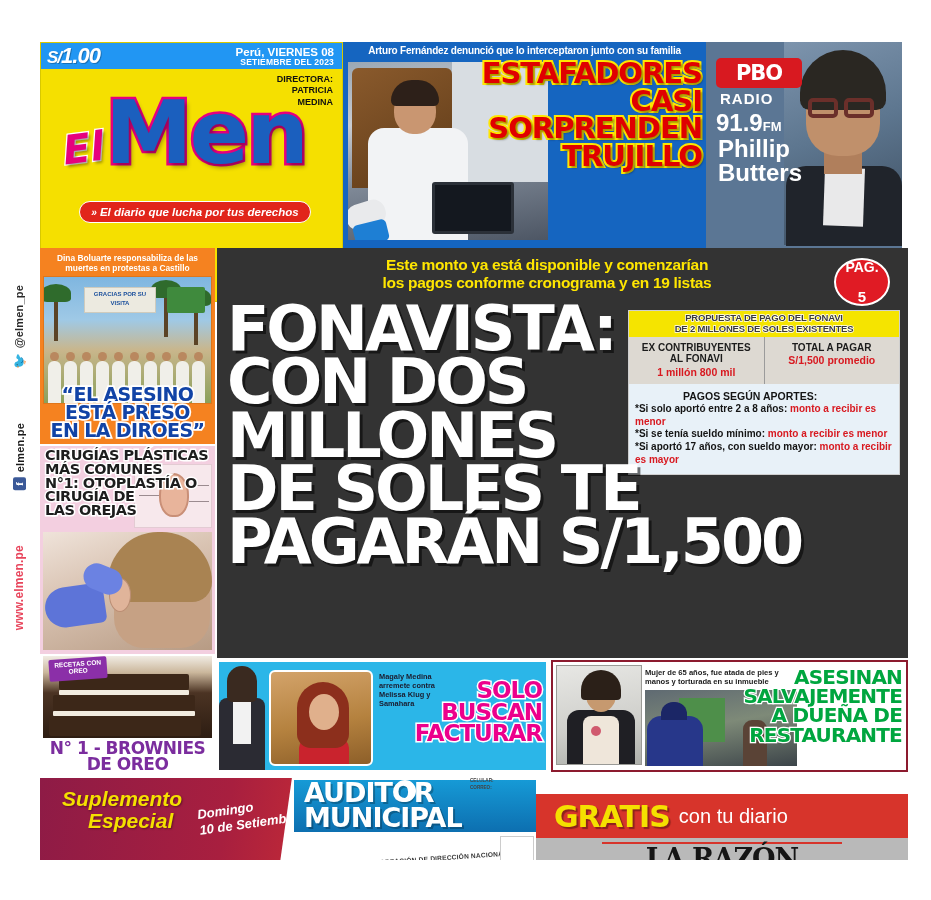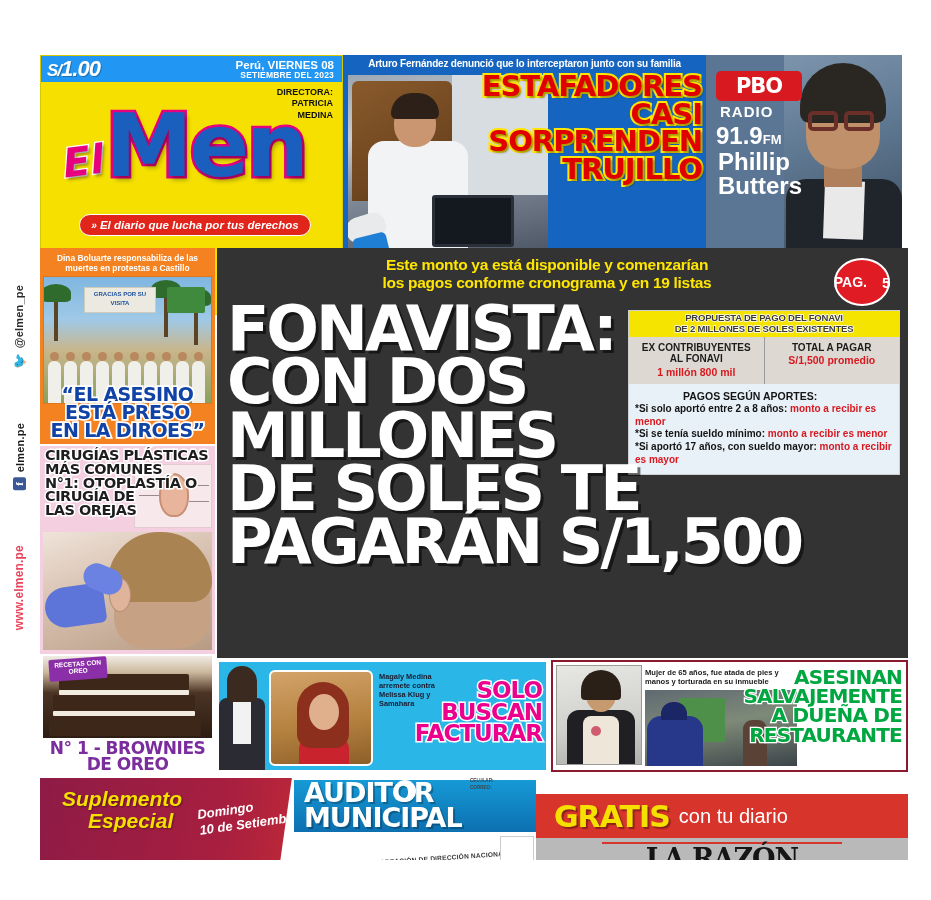--- a/index.html
+++ b/index.html
@@ -30,21 +30,21 @@
     display: inline-block;
   }
   .fb-badge {
     background: #3b5998; color: #fff; width: 13px; height: 13px;
     font-size: 11px; font-weight: bold; line-height: 13px; text-align: center;
     border-radius: 2px; font-family: "Liberation Serif", serif;
   }
   .tw-badge { color: #4aa8e8; font-size: 13px; }
 
   
-  .top-row { position: absolute; left: 40px; top: 42px; width: 868px; height: 260px; display: flex; gap: 0; margin-top: 13px; }
+  .top-row { position: absolute; left: 40px; top: 42px; width: 868px; height: 260px; display: flex; gap: 0; }
 
   
   .masthead { width: 303px; position: relative; background: #f5e000; border: 1px solid #d8c800; }
   .price-bar {
     height: 26px; background: #2196f3; display: flex; align-items: center;
     justify-content: space-between; padding: 0 8px 0 6px;
   }
   .price { color: #fff; font-size: 22px; font-weight: bold; font-style: italic; line-height: 1;
            letter-spacing: -1px; text-shadow: 1px 1px 0 rgba(0,0,0,.25); }
   .price .cur { font-size: 17px; }
@@ -242,21 +242,21 @@
   }
   .ms-kicker {
     position: absolute; left: 90px; top: 8px; width: 480px; text-align: center;
     color: #ffe600; font-size: 15.5px; font-weight: bold; line-height: 1.15;
     letter-spacing: -.3px; z-index: 6;
   }
   .pag-badge {
     position: absolute; right: 18px; top: 10px; width: 56px; height: 48px;
     background: #e01b24; border: 2px solid #ffffff; border-radius: 50%;
     color: #fff; font-size: 14px; font-weight: bold; text-align: center;
-    display: flex; flex-direction: row; align-items: center; justify-content: center;
+    display: flex; flex-direction: column; align-items: center; justify-content: center;
     line-height: 1; z-index: 8; gap: 15px;
   }
   .pag-badge .p2 { font-size: 15px; }
   .ms-head { position: absolute; left: 10px; top: 54px; width: 680px; z-index: 7; }
   .ms-head div {
     font-size: 62px; font-weight: bold; color: #ffffff; line-height: .86;
     font-family: "DejaVu Sans", sans-serif; letter-spacing: -3px;
     text-shadow: 3px 3px 0 rgba(0,0,0,.55); white-space: nowrap;
   }
 

